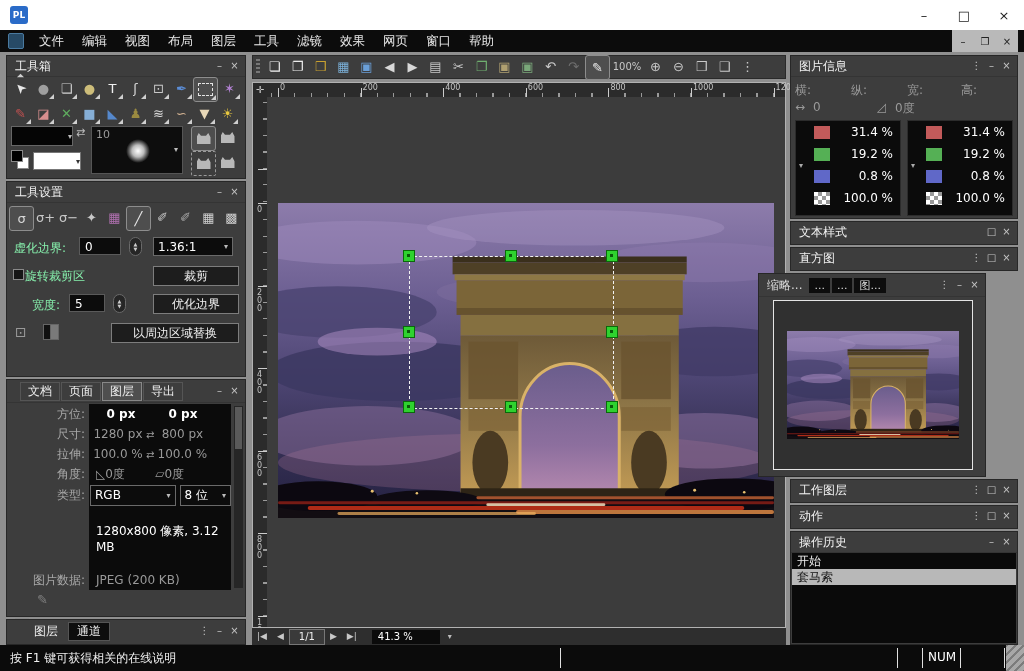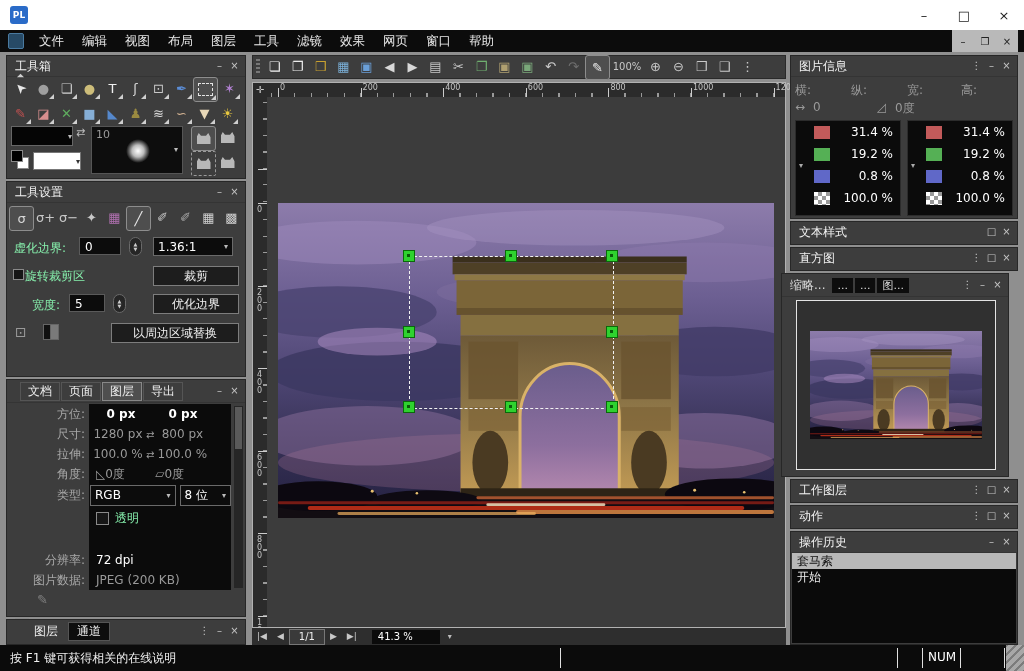--- a/index.html
+++ b/index.html
@@ -317,28 +317,23 @@
     <span class="dlabel">类型:</span>
     <div class="dropdown" style="width:84px">
       <span>RGB</span>
       <span class="dd-arrow">▾</span>
     </div>
     <div class="dropdown" style="width:46px;margin-left:4px">
       <span>8 位</span>
       <span class="dd-arrow">▾</span>
     </div>
   </div>
-  <div class="drow" style="top:128px">
+  <div class="drow" style="top:148px">
     <span class="dlabel"></span>
-    <span class="chk" style="margin-left:6px"></span>
-    <span class="lbl" style="padding-left:6px">透明</span>
-  </div>
-  <div class="drow" style="top:170px">
-    <span class="dlabel">分辨率:</span>
-    <span style="color:#fff;padding-left:6px">72 dpi</span>
+    <span style="color:#fff;padding-left:6px">1280x800 像素, 3.12 MB</span>
   </div>
   <div class="drow" style="top:190px">
     <span class="dlabel">图片数据:</span>
     <span class="dim" style="padding-left:6px">JPEG (200 KB)</span>
   </div>
   <div class="vscroll">
       <div class="vthumb"></div>
     </div>
   <span class="abs trash" style="left:10px;top:218px"></span>
   <span class="abs" style="left:30px;top:212px;color:#808080;font-size:13px">✎</span>
@@ -509,21 +504,21 @@
 <div class="abs panel" style="left:790px;top:247px;width:228px;height:24px">
   <div class="phead" style="border-bottom:none">
     <span class="ptitle">直方图</span>
     <span class="sp"></span>
     <span class="hbtn">⋮</span>
     <span class="hbtn">□</span>
     <span class="hbtn">×</span>
   </div>
 </div>
 
-<div class="abs panel" style="left:781px;top:273px;width:228px;height:204px">
+<div class="abs panel" style="left:758px;top:273px;width:228px;height:204px">
   <div class="phead" style="height:22px">
     <span><span class="ttab active">缩略...</span><span class="ttab">...</span><span class="ttab">...</span><span class="ttab">图...</span></span>
     <span class="sp"></span>
     <span class="hbtn">⋮</span>
     <span class="hbtn">–</span>
     <span class="hbtn">×</span>
   </div>
   <div class="abs" style="left:14px;top:26px;width:200px;height:170px;background:#303030;border:1px solid #e4e4e4">
     <svg class="abs" style="left:13px;top:30px" width="172" height="108">
         <use href="#arcpic"></use>
@@ -552,22 +547,22 @@
 </div>
 
 <div class="abs panel" style="left:790px;top:531px;width:228px;height:114px">
   <div class="phead">
     <span class="ptitle">操作历史</span>
     <span class="sp"></span>
     <span class="hbtn">–</span>
     <span class="hbtn">×</span>
   </div>
   <div class="hist-body">
+      <span class="hist-item">开始</span>
       <span class="hist-item selected">套马索</span>
-      <span class="hist-item">开始</span>
     </div>
 </div>
 
 <div class="abs statusbar">
   <span class="abs" style="left:10px;top:5px;font-size:12px">按 F1 键可获得相关的在线说明</span>
   <span class="ssep" style="left:560px"></span>
   <span class="ssep" style="left:897px"></span>
   <span class="ssep" style="left:922px"></span>
   <span class="abs" style="left:928px;top:5px;font-size:12px;color:#fff">NUM</span>
   <span class="ssep" style="left:960px"></span>

